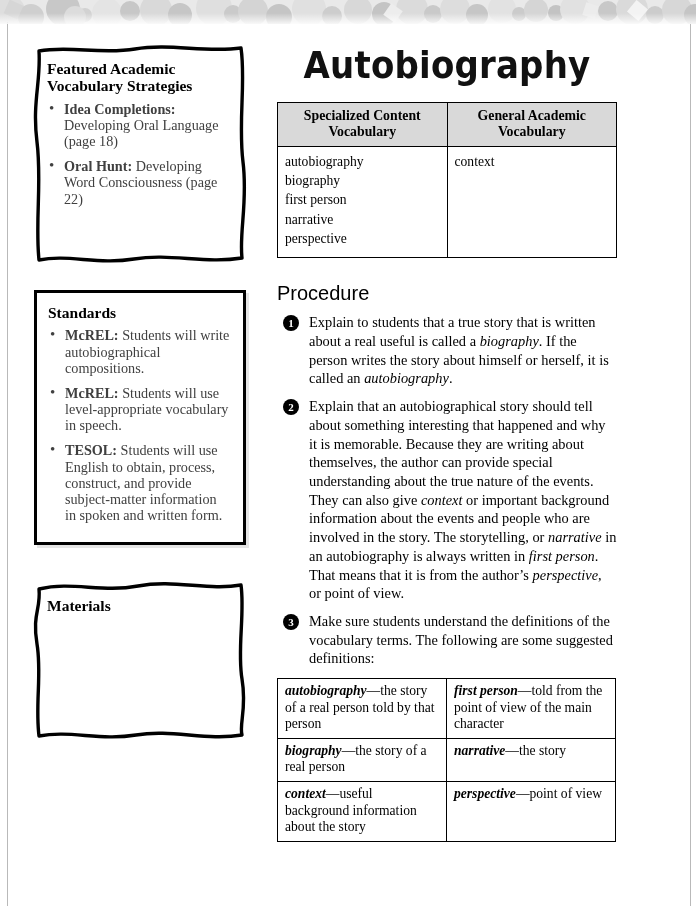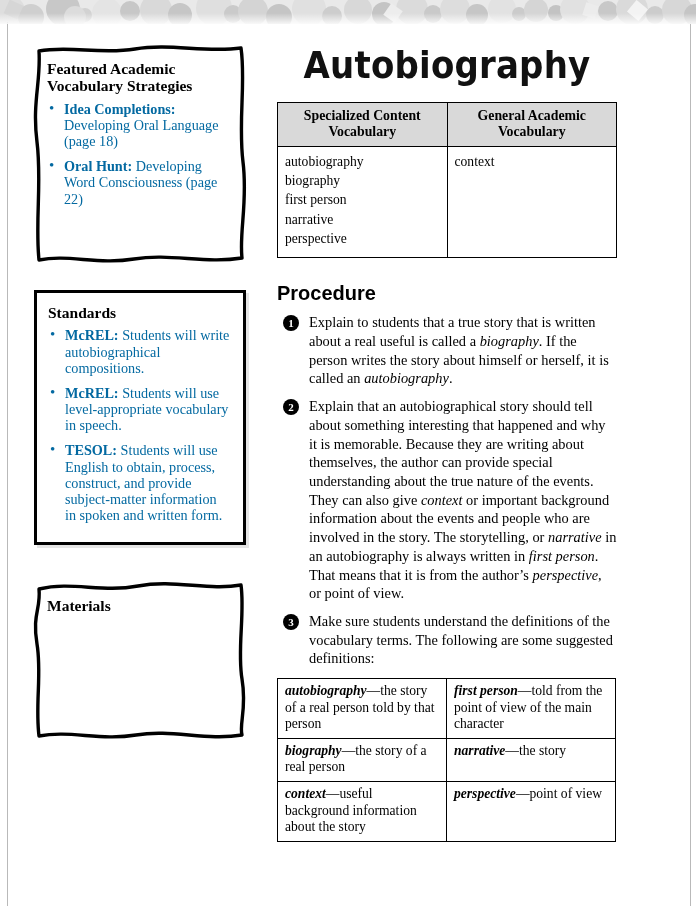--- a/index.html
+++ b/index.html
@@ -91,21 +91,21 @@
     list-style: none;
     margin: 0;
     padding: 0;
   }
   ul.box-list > li {
     position: relative;
     padding-left: 17px;
     margin-bottom: 9px;
     font-size: 14.2px;
     line-height: 1.14;
-    color: #0369a1;
+    color: #404040;
   }
   ul.box-list > li:last-child { margin-bottom: 0; }
   ul.box-list > li:before {
     content: "\2022";
     position: absolute;
     left: 2px;
     top: -1px;
     font-size: 15px;
     line-height: 1.14;
   }
@@ -167,21 +167,21 @@
     font-size: 13.6px;
     line-height: 1.42;
     padding: 5px 7px 9px 7px !important;
     height: 96px;
   }
   .vocab-cell div { white-space: nowrap; }
 
   
   #procedure-heading {
     font-family: "Liberation Sans", sans-serif;
-    font-weight: bold;
+    font-weight: normal;
     font-size: 20px;
     color: #000;
     margin: 12px 0 8px 0;
   }
   ol.steps {
     list-style: none;
     margin: 0;
     padding: 0;
   }
   ol.steps > li {

